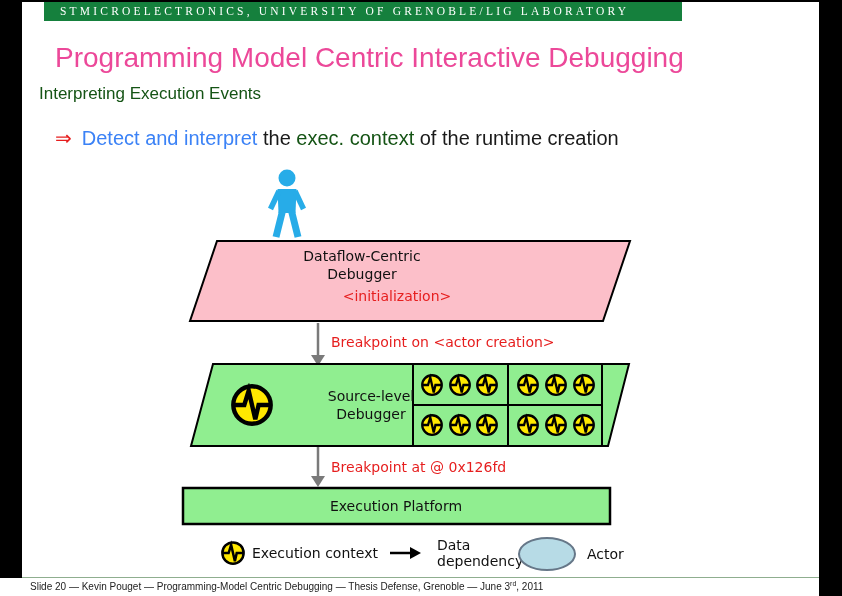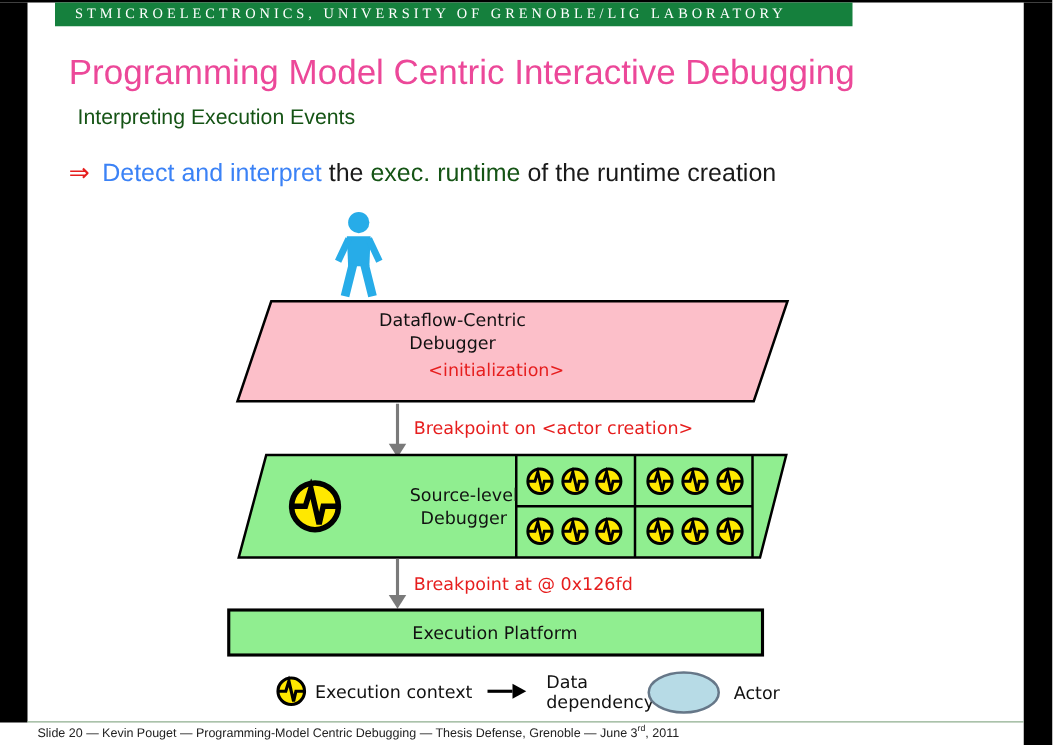--- a/index.html
+++ b/index.html
@@ -6,21 +6,21 @@
   body{width:842px;height:596px;position:relative;background:#fff;overflow:hidden;
        font-family:"Liberation Sans",sans-serif;}
   .abs{position:absolute;}
   #top-border{left:0;top:0;width:842px;height:2px;background:#000;}
   #left-box{left:0;top:2px;width:22px;height:576px;background:#000;}
   #right-box{left:819px;top:2px;width:23px;height:594px;background:#000;}
   #header-bar{left:22px;top:2px;width:638px;height:19px;background:#15803d;margin-left:22px;}
   #header-bar span{display:block;padding-left:16px;line-height:19px;color:#fff;
        font-family:"Liberation Serif",serif;font-size:11.5px;letter-spacing:3.2px;white-space:nowrap;}
   #slide-title{left:55px;top:42px;width:740px;color:#ec4899;font-size:28px;line-height:1.15;}
-  #slide-subtitle{left:62px;top:84px;width:600px;color:#155415;font-size:17px;}
+  #slide-subtitle{left:39px;top:84px;width:600px;color:#155415;font-size:17px;}
   #bullet-line{left:55px;top:126px;width:760px;font-size:20px;color:#1a1a1a;white-space:nowrap;}
   #bullet-line .red{color:#3b82f6;}
   #bullet-line .grn{color:#155415;}
   #bullet-line .imp{color:#E61E1E;margin-right:10px;}
   #diagram{left:0;top:0;width:842px;height:596px;}
   svg text{font-family:"DejaVu Sans",sans-serif;font-size:14px;fill:#111;}
   svg text.red{fill:#E61E1E;}
   #footer-rule{left:22px;top:577px;width:797px;height:1px;background:#8fae8f;}
   #footer{left:30px;top:580px;width:790px;font-size:10px;color:#222;white-space:nowrap;}
   #footer sup{font-size:7px;}
@@ -32,21 +32,21 @@
 <div class="abs" id="left-box"></div>
 <div class="abs" id="right-box"></div>
 
 <div class="abs" id="header-bar">
   <span>STMICROELECTRONICS, UNIVERSITY OF GRENOBLE/LIG LABORATORY</span>
 </div>
 
 <div class="abs" id="slide-title">Programming Model Centric Interactive Debugging</div>
 <div class="abs" id="slide-subtitle">Interpreting Execution Events</div>
 
-<div class="abs" id="bullet-line"><span class="imp">⇒</span><span class="red">Detect and interpret</span><span> the </span><span class="grn">exec. runtime</span><span> of the runtime creation</span></div>
+<div class="abs" id="bullet-line"><span class="imp">⇒</span><span class="red">Detect and interpret</span><span> the </span><span class="grn">exec. context</span><span> of the runtime creation</span></div>
 
 <svg class="abs" id="diagram" viewBox="0 0 842 596" xmlns="http://www.w3.org/2000/svg">
   <defs>
     <symbol id="ctx" viewBox="0 0 40 40">
       <circle cx="20" cy="20" r="17" fill="#FFE800" stroke="#000" stroke-width="4"></circle>
       <path d="M4 20 L13 20 L17 7 L23 33 L26 20 L36 20" fill="none" stroke="#000" stroke-width="4"></path>
     </symbol>
   </defs>
 
   <g fill="#27ACE8" stroke="#27ACE8">

